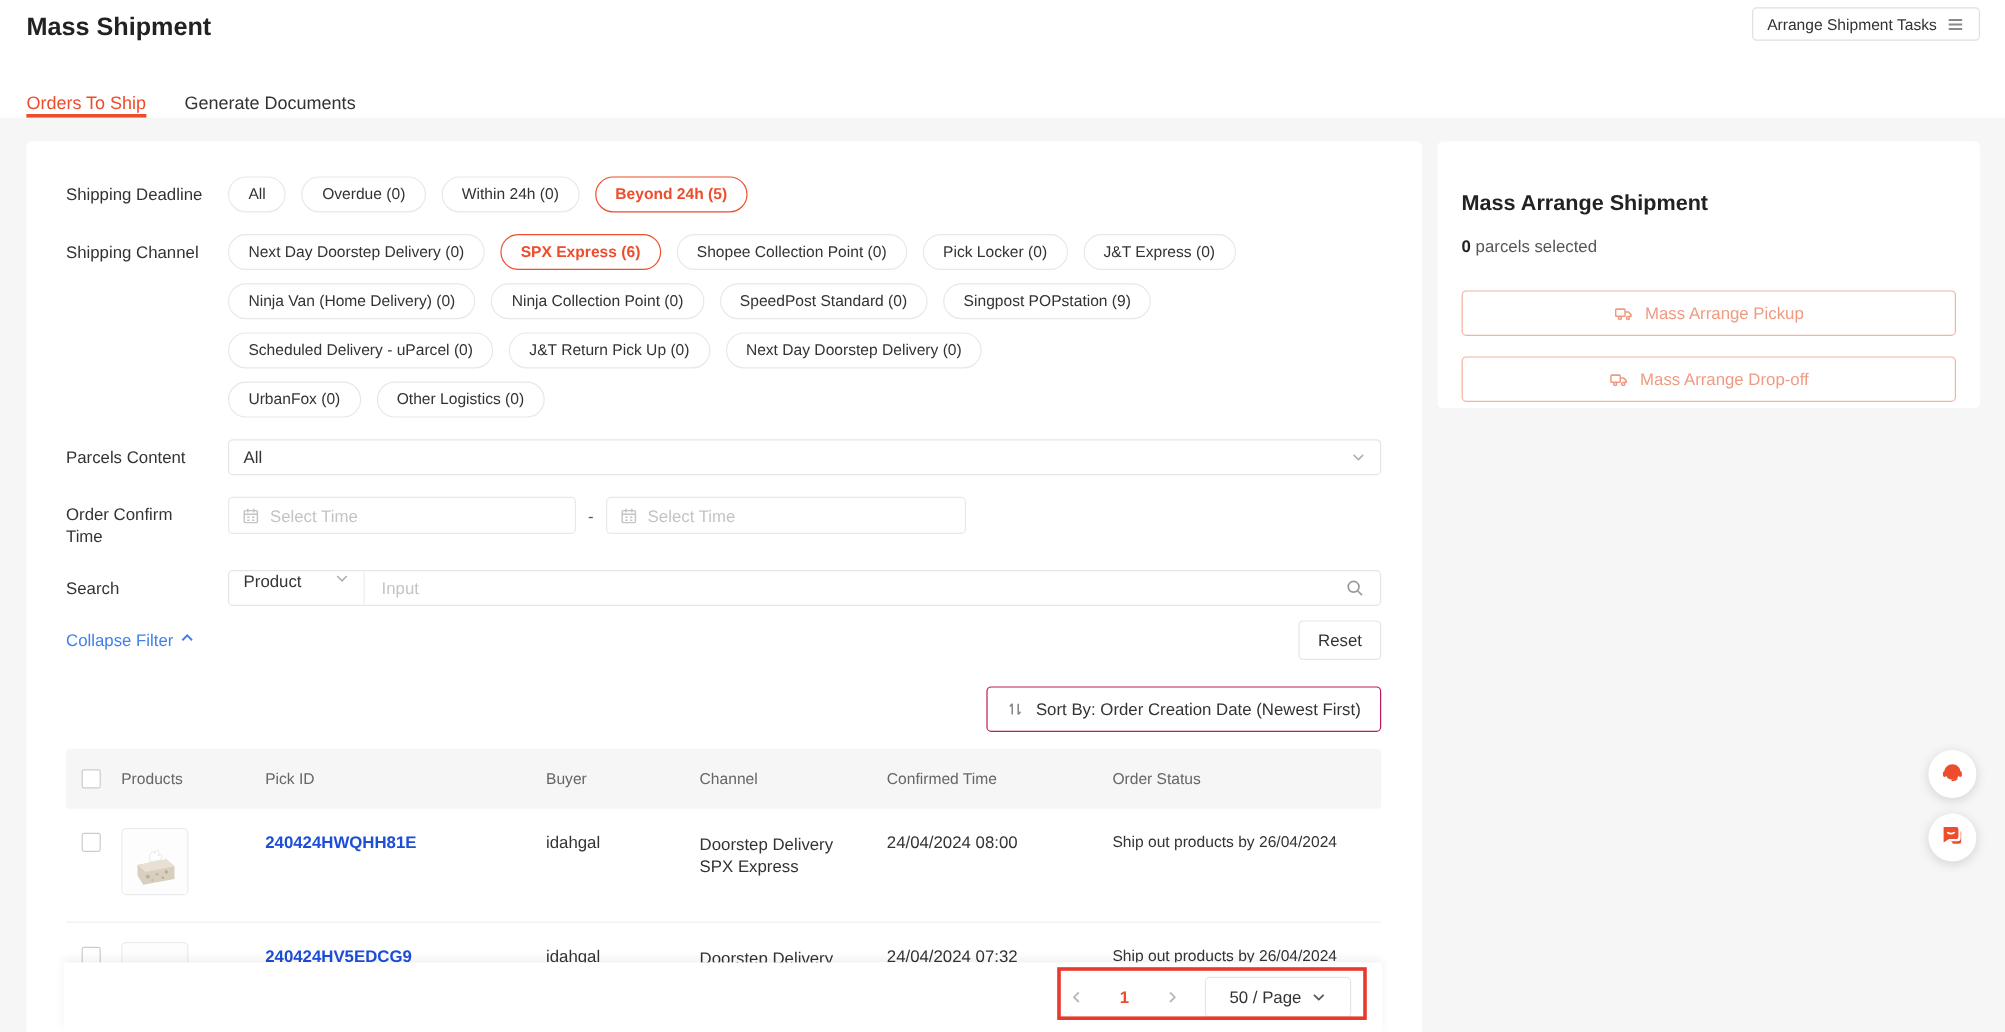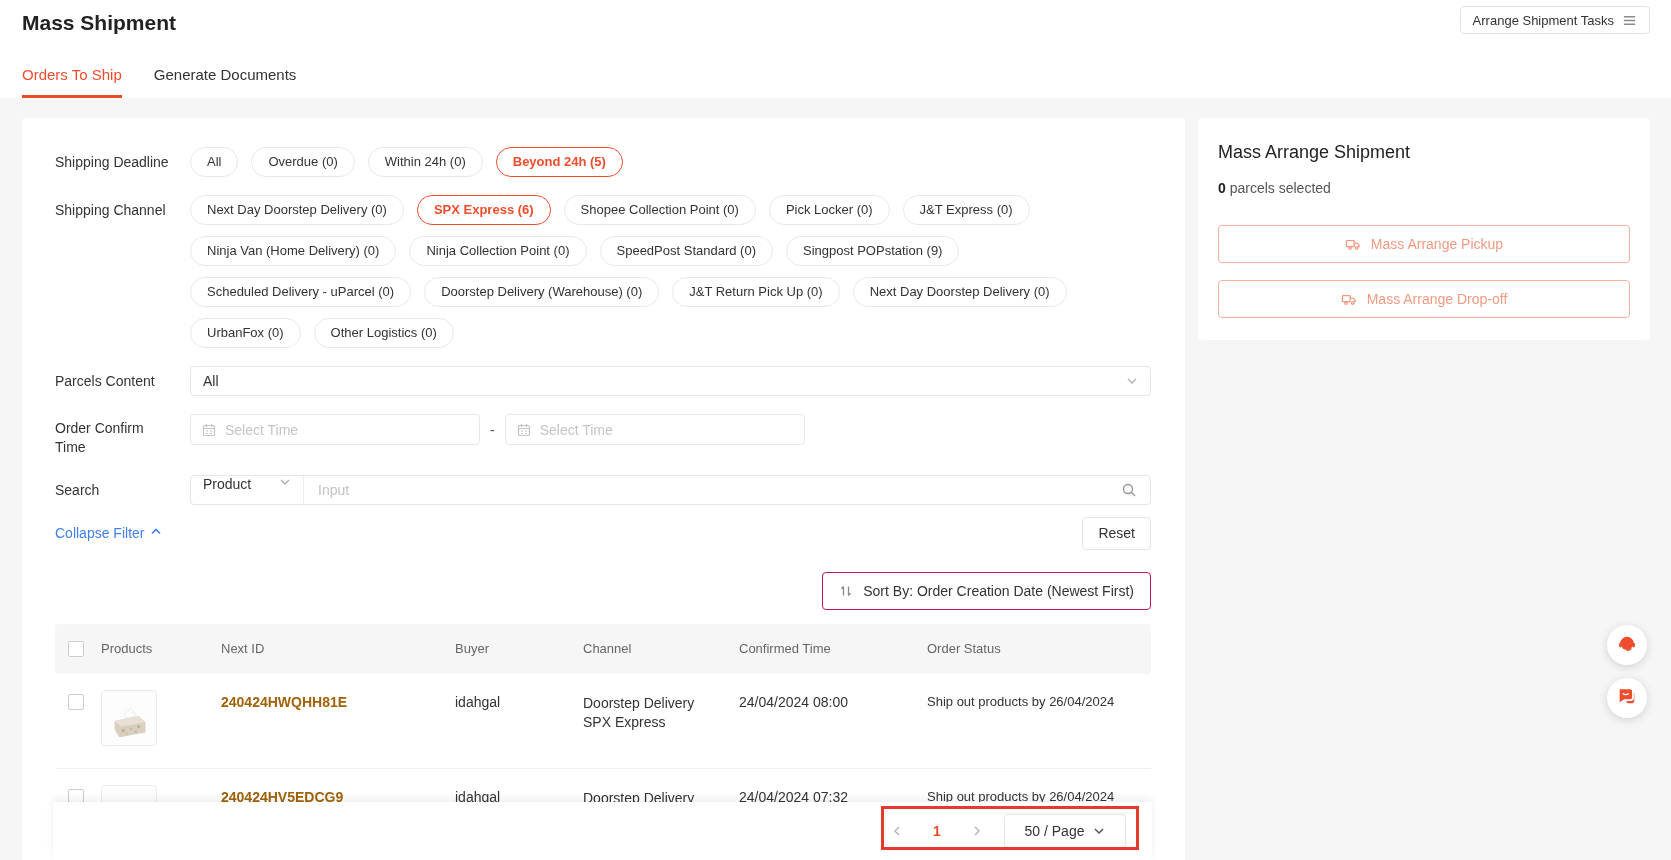--- a/index.html
+++ b/index.html
@@ -7,21 +7,21 @@
   body { font-family:"Liberation Sans", sans-serif; background:#f6f6f6; color:#333; overflow:hidden; }
   .page { position:relative; width:1333px; height:860px;border-radius:13px; }
 
   
   .top-header { position:absolute; left:0; top:0; width:1671px; height:98px; background:#fff; }
   .page-title { position:absolute; left:22px; top:11px; font-size:21px; font-weight:700; color:#222; }
   .arrange-tasks-btn { position:absolute; right:21px; top:6px; height:28px; display:flex; align-items:center; gap:8px;
       background:#fff; border:1px solid #e0e0e0; border-radius:4px; padding:0 12px; font-size:13px; color:#333; cursor:pointer; }
   .arrange-tasks-btn .menu-icon { color:#8a8a8a; display:flex; }
   .tabs { position:absolute; left:22px; bottom:0; display:flex; gap:32px; }
-  .tab { font-size:15px; padding-bottom:12px; color:#333; cursor:pointer; border-bottom:3px solid transparent; }
+  .tab { font-size:15px; color:#333; cursor:pointer; border-bottom:3px solid transparent; }
   .tab.active { color:#ee4d2d; border-bottom-color:#ee4d2d; font-weight:500; }
 
   
   .filter-card { position:absolute; left:22px; top:118px; width:1163px; height:742px; background:#fff;
       border-radius:4px 4px 0 0; overflow:hidden; padding:29px 34px 0 33px; }
   .mass-card { position:absolute; left:1198px; top:118px; width:452px; height:222px; background:#fff; border-radius:4px; padding:24px 20px; }
 
   
   .filter-row { display:flex; align-items:flex-start; margin-bottom:18px; }
   .filter-label { width:135px; flex:0 0 135px; font-size:14px; color:#333; line-height:30px; padding-right:14px; }
@@ -68,36 +68,36 @@
   .tr { display:flex; align-items:flex-start; padding-top:20px; height:95px; border-bottom:1px solid #f0f0f0; }
   .td { font-size:14px; color:#333; }
   .col-check { flex:0 0 46px; padding-left:13px; display:flex; align-items:center; }
   .thead .col-check { height:100%; }
   .col-products { flex:0 0 120px; }
   .col-orderid { flex:0 0 234px; }
   .col-buyer { flex:0 0 128px; }
   .col-channel { flex:0 0 156px; line-height:1.4; }
   .col-confirmed { flex:0 0 188px; }
   .col-status { flex:1; font-size:13px; }
-  .order-id { font-weight:700; color:#a16207; }
+  .order-id { font-weight:700; color:#1d4ed8; }
   .checkbox { width:16px; height:16px; border:1.5px solid #ccc; border-radius:2px; background:#fff; display:inline-block; cursor:pointer; }
   .thumb { width:56px; height:56px; border:1px solid #ebebeb; border-radius:4px; display:flex; overflow:hidden; background:#fff; margin-top:-4px; }
 
   
   .table-footer { position:absolute; left:53px; top:802px; width:1099px; height:58px; background:#fff;
       box-shadow:0 -3px 8px rgba(0,0,0,0.07); display:flex; align-items:center; justify-content:flex-end;
       padding-right:26px; gap:14px; z-index:5; }
   .pg-btn { width:26px; height:26px; display:flex; align-items:center; justify-content:center; color:#b8b8b8; cursor:pointer; }
   .pg-current { color:#ee4d2d; font-size:14px; font-weight:700; width:26px; text-align:center; }
   .page-size-select { height:34px; min-width:122px; border:1px solid #e5e5e5; border-radius:4px; background:#fff;
       display:flex; align-items:center; justify-content:center; gap:9px; font-size:14px; color:#333; cursor:pointer; padding:0 12px; }
   .annotation-box { position:absolute; left:881px; top:806px; width:258px; height:44px; border:3px solid #e8392f; z-index:10; pointer-events:none; }
 
   
-  .mass-title { font-size:18px; font-weight:400; color:#222; }
+  .mass-title { font-size:18px; font-weight:700; color:#222;margin-top:17px; }
   .mass-sub { margin-top:17px; font-size:14px; color:#555; }
   .mass-sub b { color:#222; }
   .mass-btn { margin-top:17px; width:412px; height:38px; border:1px solid #f3b2a0; border-radius:4px; background:#fff;
       display:flex; align-items:center; justify-content:center; gap:9px; font-size:14px; color:#f09a82; cursor:not-allowed; }
   .mass-btn:first-of-type { margin-top:29px; }
   .mass-btn .truck { display:flex; color:#f09a82; }
 
   
   .float-btn { position:absolute; width:40px; height:40px; border-radius:50%; background:#fff;
       box-shadow:0 2px 10px rgba(0,0,0,0.15); display:flex; align-items:center; justify-content:center; cursor:pointer; z-index:20; }
@@ -150,21 +150,20 @@
             <span class="pill">J&amp;T Express (0)</span>
           </div>
           <div class="pill-row">
             <span class="pill">Ninja Van (Home Delivery) (0)</span>
             <span class="pill">Ninja Collection Point (0)</span>
             <span class="pill">SpeedPost Standard (0)</span>
             <span class="pill">Singpost POPstation (9)</span>
           </div>
           <div class="pill-row">
             <span class="pill">Scheduled Delivery - uParcel (0)</span>
-            <span class="pill">Doorstep Delivery (Warehouse) (0)</span>
             <span class="pill">J&amp;T Return Pick Up (0)</span>
             <span class="pill">Next Day Doorstep Delivery (0)</span>
           </div>
           <div class="pill-row">
             <span class="pill">UrbanFox (0)</span>
             <span class="pill">Other Logistics (0)</span>
           </div>
         </div>
     </div>
 
@@ -254,21 +253,21 @@
         <span>Sort By: Order Creation Date (Newest First)</span>
       </button>
     </div>
 
     <div class="table">
       <div class="thead" id="table-header">
         <div class="col-check">
           <span class="checkbox"></span>
         </div>
       <div class="th col-products">Products</div>
-          <div class="th col-orderid">Next ID</div>
+          <div class="th col-orderid">Pick ID</div>
           <div class="th col-buyer">Buyer</div>
           <div class="th col-channel">Channel</div>
           <div class="th col-confirmed">Confirmed Time</div>
           <div class="th col-status">Order Status</div>
         </div>
       <div id="table-body">
   <div class="tr">
     <div class="td col-check">
       <span class="checkbox"></span>
     </div>

